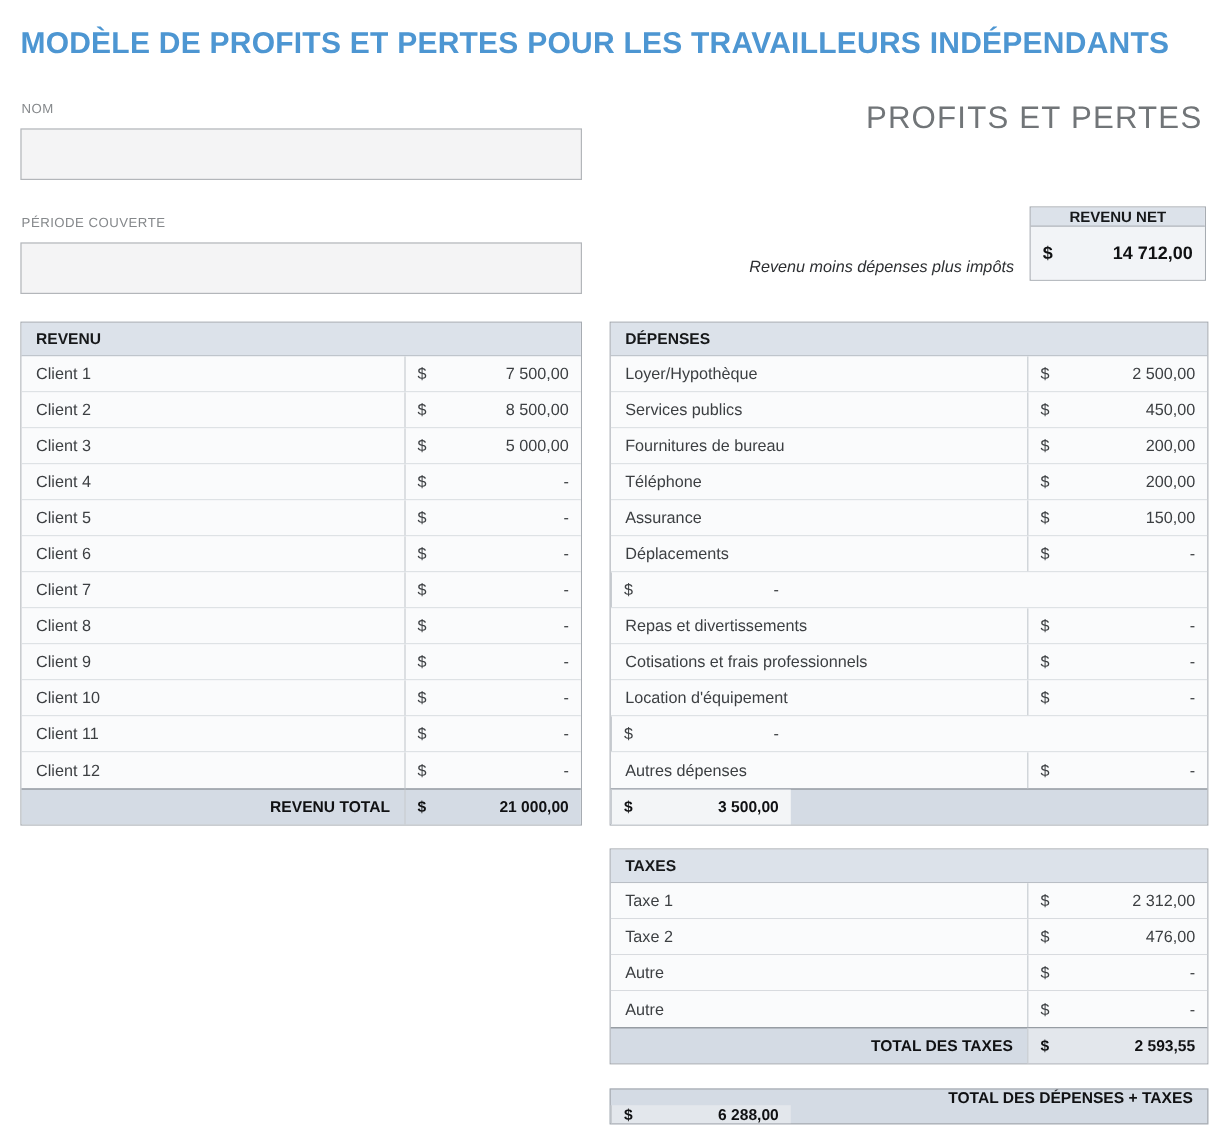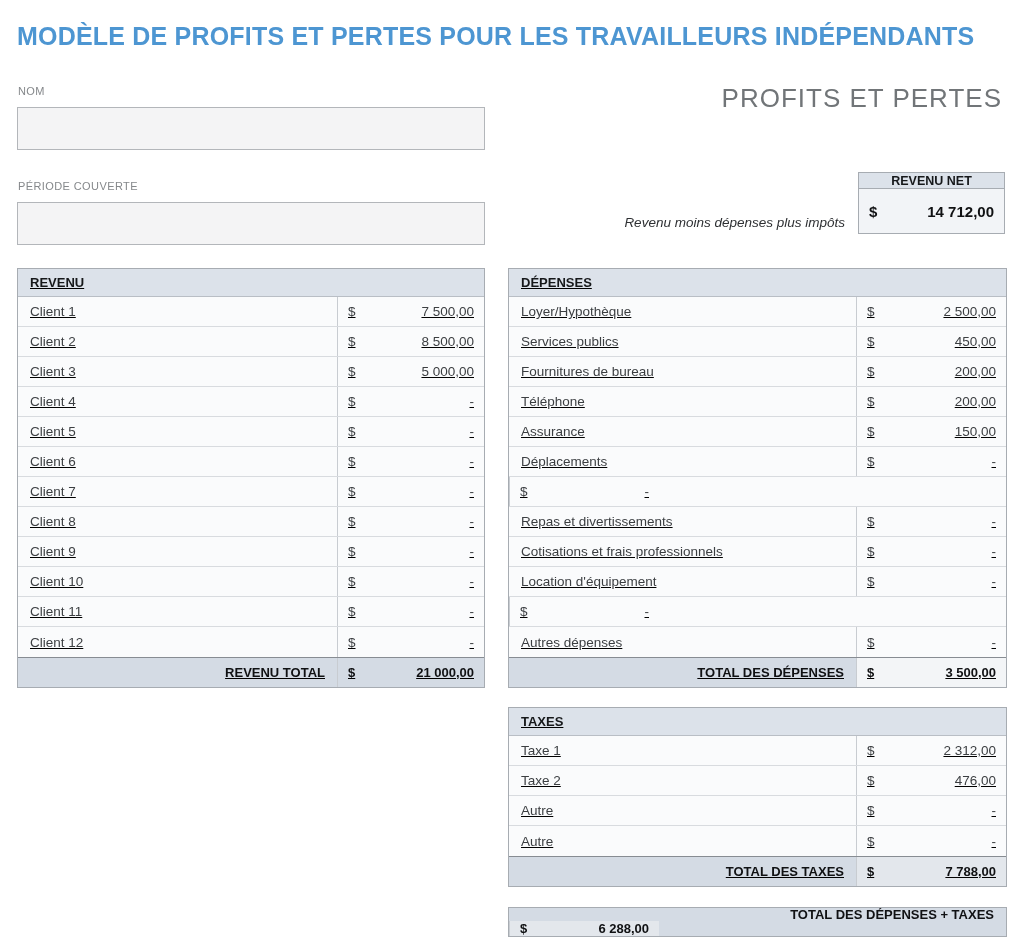--- a/index.html
+++ b/index.html
@@ -20,21 +20,21 @@
                  font-family:"Liberation Sans",sans-serif; font-size:14px; color:#3c3f42; padding:0 10px; }
 
   .netbox { position:absolute; left:858px; top:172px; width:147px; border:1px solid #a7acb2; }
   .netbox-header { height:16px; background:#dce2ea; display:flex; align-items:center; justify-content:center;
                    font-size:12.5px; font-weight:700; color:#16181a; border-bottom:1px solid #a7acb2; }
   .netbox-value { height:44px; background:#f2f4f7; display:flex; align-items:center;
                   justify-content:space-between; padding:0 10px; font-size:15px; font-weight:700; color:#101113; }
 
   .net-note { position:absolute; right:176px; top:215px; font-size:13.5px; font-style:italic; color:#2e3033; }
 
-  .tbl { position:absolute; border:1px solid #a7acb2; background:#fff;text-decoration:underline; }
+  .tbl { position:absolute; border:1px solid #a7acb2; background:#fff; }
   .tbl-left  { left:17px;  top:268px; width:468px; }
   .tbl-right { left:508px; top:268px; width:499px; }
   .tbl-taxes { left:508px; top:707px; width:499px; }
 
   .thead { height:28px; background:#dce2ea; border-bottom:1px solid #b9bec5; display:flex;
            align-items:center; padding:0 12px; font-weight:700; font-size:13px; color:#16181a; }
 
   .trow { display:flex; height:30px; background:#fafbfc; border-bottom:1px solid #d8dbdf;
           font-size:13.5px; color:#3c3f42; }
   .rows .trow:last-child { border-bottom:none; }
@@ -257,21 +257,20 @@
         </div>
         <div class="trow">
           <div class="cell-label">Autres dépenses</div>
           <div class="cell-val">
             <span>$</span>
             <span>-</span>
           </div>
         </div>
       </div>
     <div class="total">
-      <div class="cell-label">TOTAL DES DÉPENSES</div>
       <div class="cell-val total-val-light">
         <span>$</span>
         <span>3 500,00</span>
       </div>
     </div>
   </div>
 
   <div class="tbl tbl-taxes">
     <div class="thead">TAXES</div>
     <div class="rows">
@@ -301,21 +300,21 @@
           <div class="cell-val">
             <span>$</span>
             <span>-</span>
           </div>
         </div>
       </div>
     <div class="total">
       <div class="cell-label">TOTAL DES TAXES</div>
       <div class="cell-val total-val-mid">
         <span>$</span>
-        <span>7 788,00</span>
+        <span>2 593,55</span>
       </div>
     </div>
   </div>
 
   <div class="grand">
     <div class="cell-label">TOTAL DES DÉPENSES + TAXES</div>
     <div class="cell-val total-val-mid">
       <span>$</span>
       <span>6 288,00</span>
     </div>

